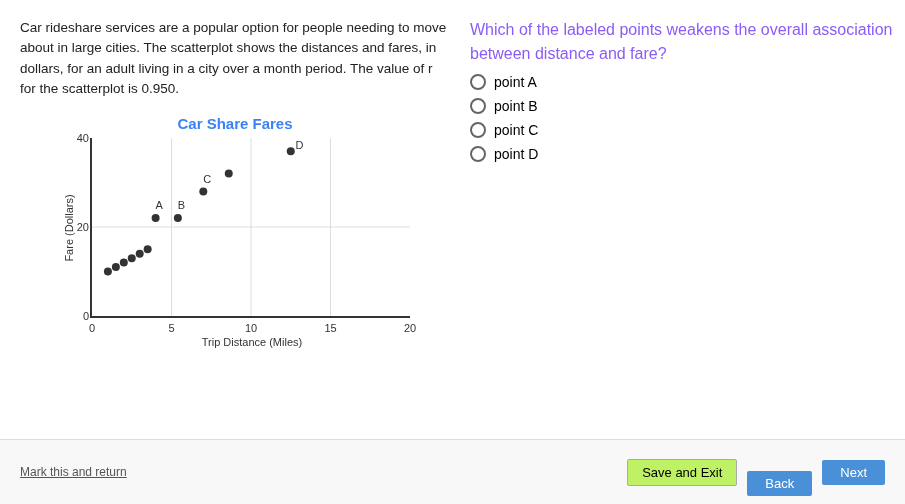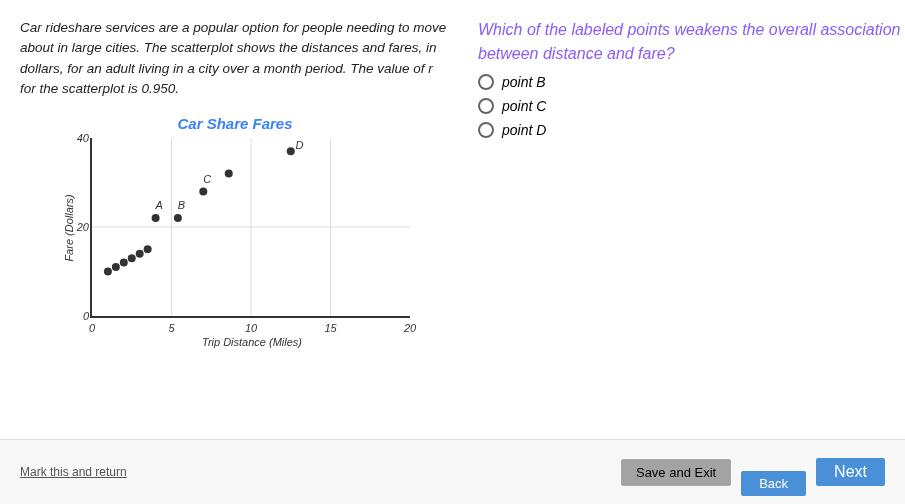--- a/index.html
+++ b/index.html
@@ -15,22 +15,21 @@
       width: 905px;
       height: 504px;
       background: #fff;
       display: flex;
       flex-direction: column;
     }
     .main-content {
       display: flex;
       flex: 1;
       padding: 18px 4px 0 20px;
-      gap: 28px;
-      font-style: italic;
+      gap: 20px;
     }
     .left-panel {
       flex: 0 0 430px;
       display: flex;
       flex-direction: column;
     }
     .right-panel {
       flex: 1;
       display: flex;
       flex-direction: column;
@@ -130,33 +129,33 @@
       color: #555;
       text-decoration: underline;
       cursor: pointer;
     }
     .footer-right {
       display: flex;
       gap: 10px;
       align-items: center;
     }
     .btn-save {
-      background: #a3a3a3;
+      background: #bef264;
       border: 1px solid #aaa;
       padding: 5px 14px;
       font-size: 13px;
       cursor: pointer;
       border-radius: 2px;
     }
     .btn-next {
       background: #4a90d9;
       color: #fff;
       border: none;
       padding: 5px 18px;
-      font-size: 16px;
+      font-size: 13px;
       cursor: pointer;
       border-radius: 2px;
     }
     .btn-prev {
       background: #4a90d9;
       color: #fff;
       border: none;
       padding: 5px 18px;
       font-size: 13px;
       cursor: pointer;
@@ -224,20 +223,24 @@
         </div>
 
         <div style="position:absolute; bottom:0; left:44px; right:10px; text-align:center; font-size:11px; color:#333;">Trip Distance (Miles)</div>
       </div>
     </div>
 
     <div class="right-panel">
       <p class="question-text">Which of the labeled points weakens the overall association between distance and fare?</p>
 
       <div class="options-list">
+        <div class="option-item">
+          <div class="radio-circle"></div>
+          <span>point A</span>
+        </div>
         <div class="option-item">
           <div class="radio-circle"></div>
           <span>point B</span>
         </div>
         <div class="option-item">
           <div class="radio-circle"></div>
           <span>point C</span>
         </div>
         <div class="option-item">
           <div class="radio-circle"></div>

